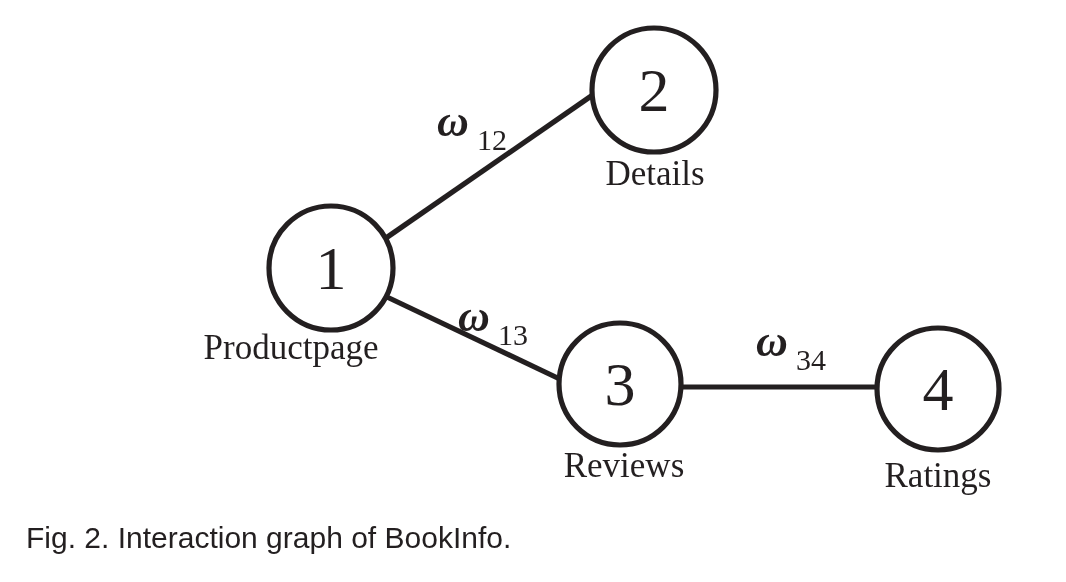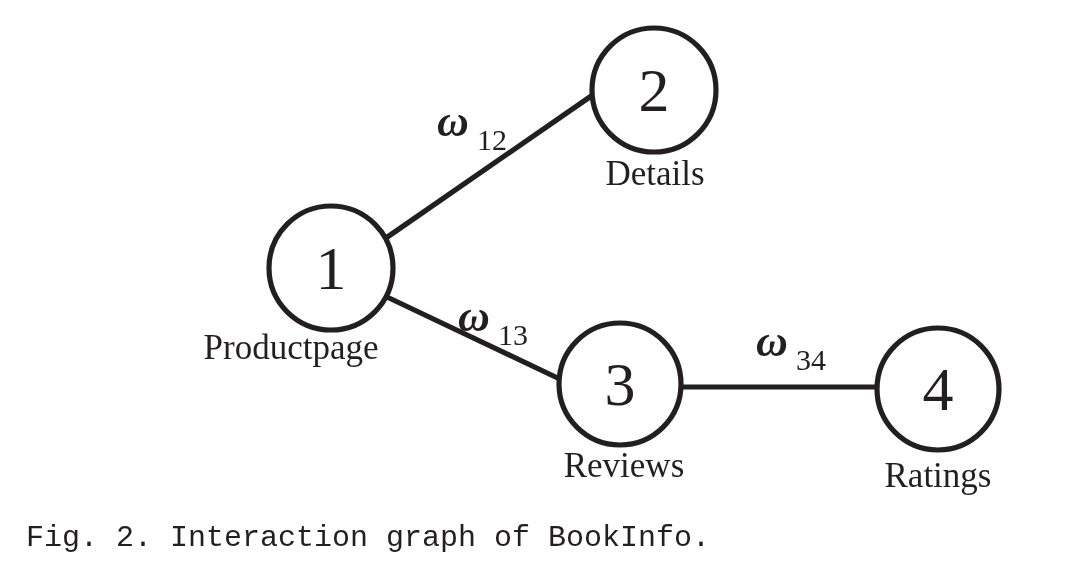--- a/index.html
+++ b/index.html
@@ -62,21 +62,21 @@
     font-family: "Liberation Serif", serif;
     font-style: normal;
     font-weight: normal;
     font-size: 30px;
     fill: #231f20;
   }
   #caption-text {
     position: absolute;
     left: 26px;
     top: 521px;
-    font-family: Liberation Mono, monospace;
+    font-family: Liberation Sans, sans-serif;
     font-size: 30px;
     font-weight: normal;
     color: #231f20;
     white-space: nowrap;
     letter-spacing: 0px;
   }
 </style>
 </head>
 <body>
 

